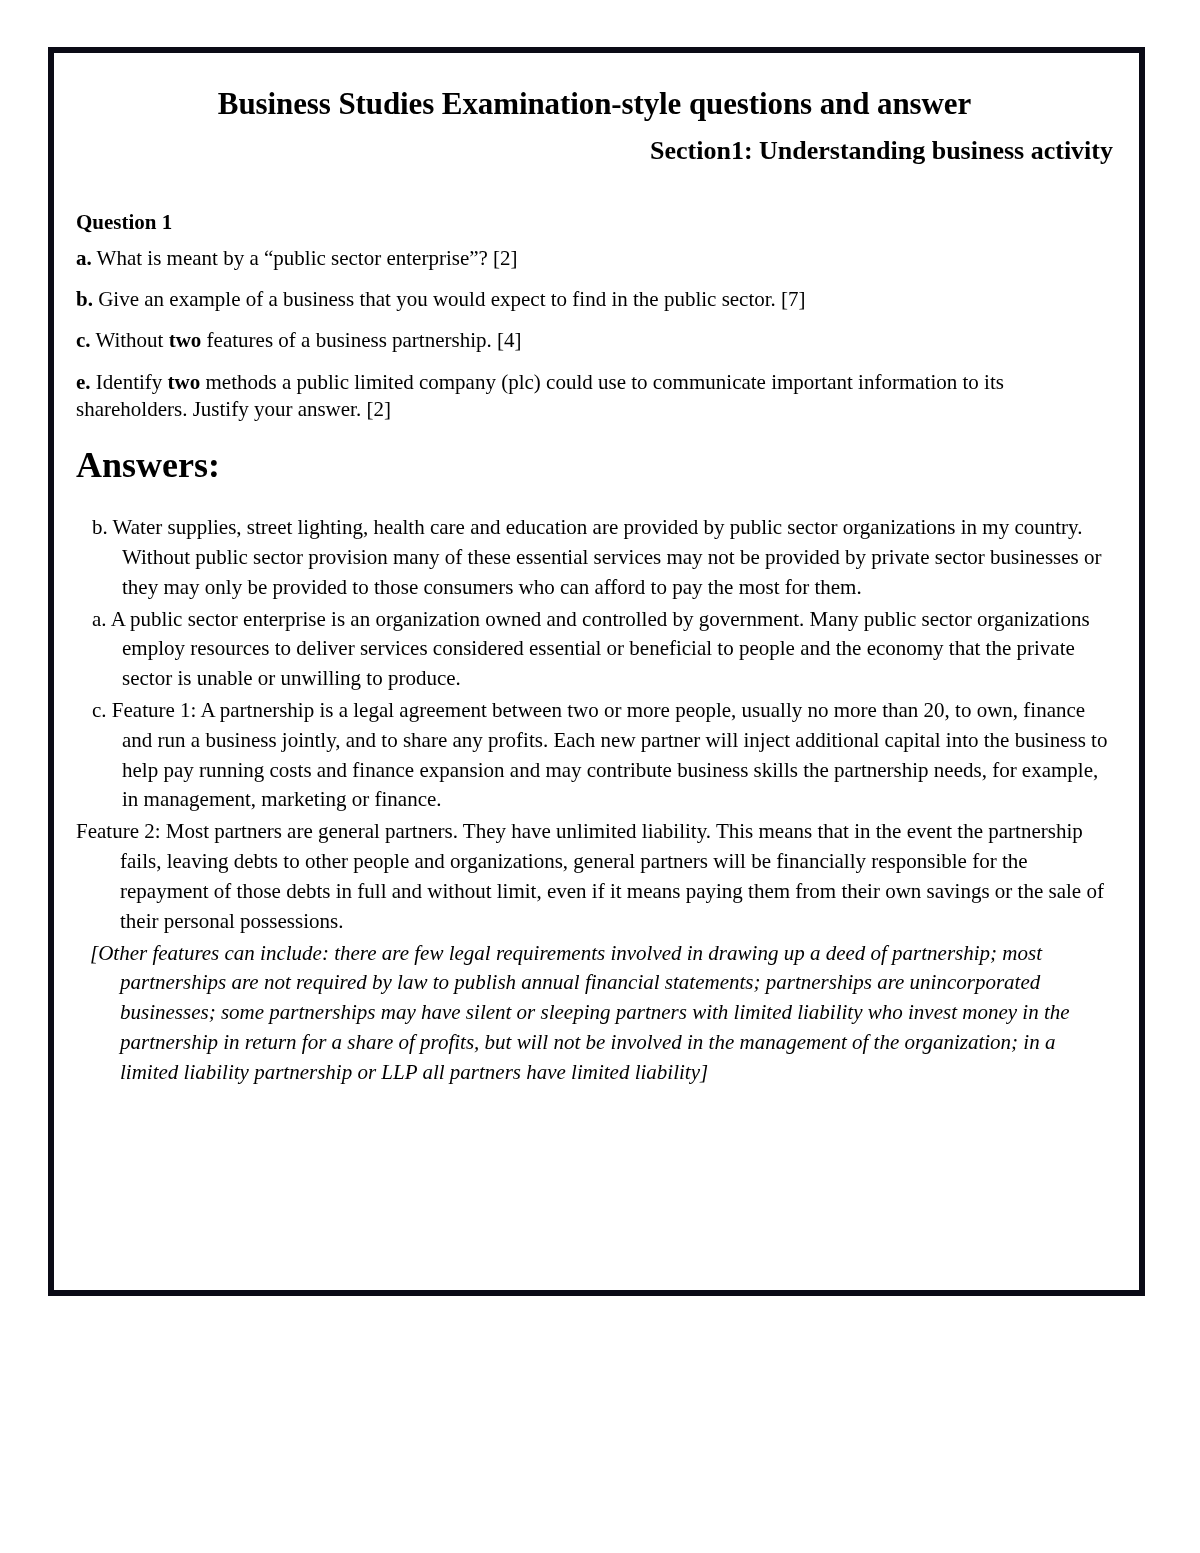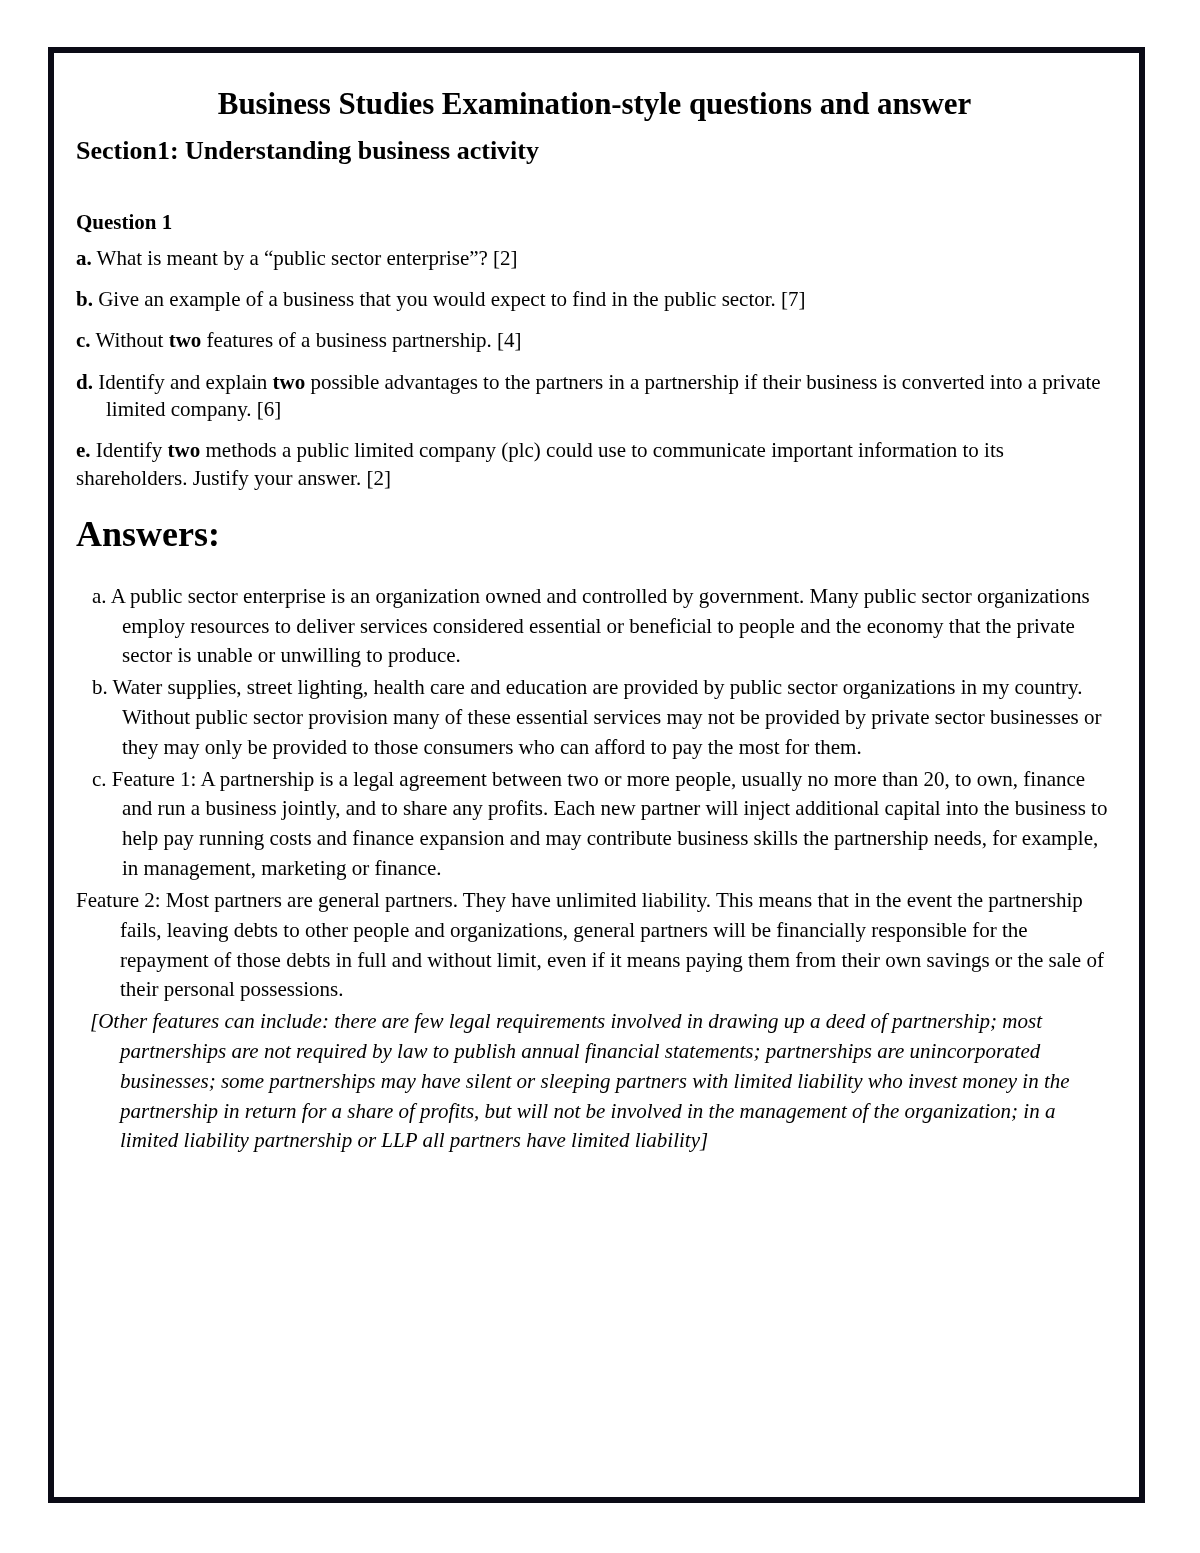--- a/index.html
+++ b/index.html
@@ -12,21 +12,21 @@
     height: 1553px;
     font-family: "Liberation Serif", "DejaVu Serif", serif;
     color: #000000;
     overflow: hidden;
   }
   .page-frame {
     position: absolute;
     left: 48px;
     top: 47px;
     width: 1097px;
-    height: 1456px;
+    height: 1249px;
     border: 6px solid #0b0b16;
     box-sizing: border-box;
     background: #ffffff;
   }
   .page-inner {
     position: absolute;
     left: 0;
     top: 0;
     width: 100%;
     height: 100%;
@@ -39,21 +39,21 @@
     font-size: 31px;
     font-weight: bold;
     text-align: center;
     line-height: 1.1;
     margin: 0 0 16px 0;
     letter-spacing: -0.1px;
   }
   .doc-subtitle {
     font-size: 26px;
     font-weight: bold;
-    text-align: left;
+    text-align: right;
     line-height: 1.1;
     margin: 0 0 44px 0;
     font-family: Liberation Serif, serif;
   }
   .answers-heading {
     font-size: 36px;
     font-weight: bold;
     margin: 24px 0 28px 0;
     line-height: 1.05;
   }
@@ -134,36 +134,33 @@
     <ul class="q-list">
       <li class="q-item">
         <span class="mk">a.</span><span> What is meant by a “public sector enterprise”? [2]</span>
       </li>
       <li class="q-item">
         <span class="mk">b.</span><span> Give an example of a business that you would expect to find in the public sector. [7]</span>
       </li>
       <li class="q-item">
         <span class="mk">c.</span><span> Without </span><b>two</b><span> features of a business partnership. [4]</span>
       </li>
-      <li class="q-item">
-        <span class="mk">d.</span><span> Identify and explain </span><b>two</b><span> possible advantages to the partners in a partnership if their business is converted into a private limited company. [6]</span>
-      </li>
       <li class="q-item no-hang">
         <span class="mk">e.</span><span> Identify </span><b>two</b><span> methods a public limited company (plc) could use to communicate important information to its shareholders. Justify your answer. [2]</span>
       </li>
     </ul>
 
     <h2 class="answers-heading">Answers:</h2>
 
     <ul class="a-list">
       <li class="a-item">
-        <span class="mk">a.</span><span> A public sector enterprise is an organization owned and controlled by government. Many public sector organizations employ resources to deliver services considered essential or beneficial to people and the economy that the private sector is unable or unwilling to produce.</span>
+        <span class="mk">b.</span><span> Water supplies, street lighting, health care and education are provided by public sector organizations in my country. Without public sector provision many of these essential services may not be provided by private sector businesses or they may only be provided to those consumers who can afford to pay the most for them.</span>
       </li>
       <li class="a-item">
-        <span class="mk">b.</span><span> Water supplies, street lighting, health care and education are provided by public sector organizations in my country. Without public sector provision many of these essential services may not be provided by private sector businesses or they may only be provided to those consumers who can afford to pay the most for them.</span>
+        <span class="mk">a.</span><span> A public sector enterprise is an organization owned and controlled by government. Many public sector organizations employ resources to deliver services considered essential or beneficial to people and the economy that the private sector is unable or unwilling to produce.</span>
       </li>
       <li class="a-item">
         <span class="mk">c.</span><span> Feature 1: A partnership is a legal agreement between two or more people, usually no more than 20, to own, finance and run a business jointly, and to share any profits. Each new partner will inject additional capital into the business to help pay running costs and finance expansion and may contribute business skills the partnership needs, for example, in management, marketing or finance.</span>
       </li>
       <li class="a-item tight">
         <span class="mk"></span><span>Feature 2: Most partners are general partners. They have unlimited liability. This means that in the event the partnership fails, leaving debts to other people and organizations, general partners will be financially responsible for the repayment of those debts in full and without limit, even if it means paying them from their own savings or the sale of their personal possessions.</span>
       </li>
     </ul>
 
     <p class="note-italic">[Other features can include: there are few legal requirements involved in drawing up a deed of partnership; most partnerships are not required by law to publish annual financial statements; partnerships are unincorporated businesses; some partnerships may have silent or sleeping partners with limited liability who invest money in the partnership in return for a share of profits, but will not be involved in the management of the organization; in a limited liability partnership or LLP all partners have limited liability]</p>

